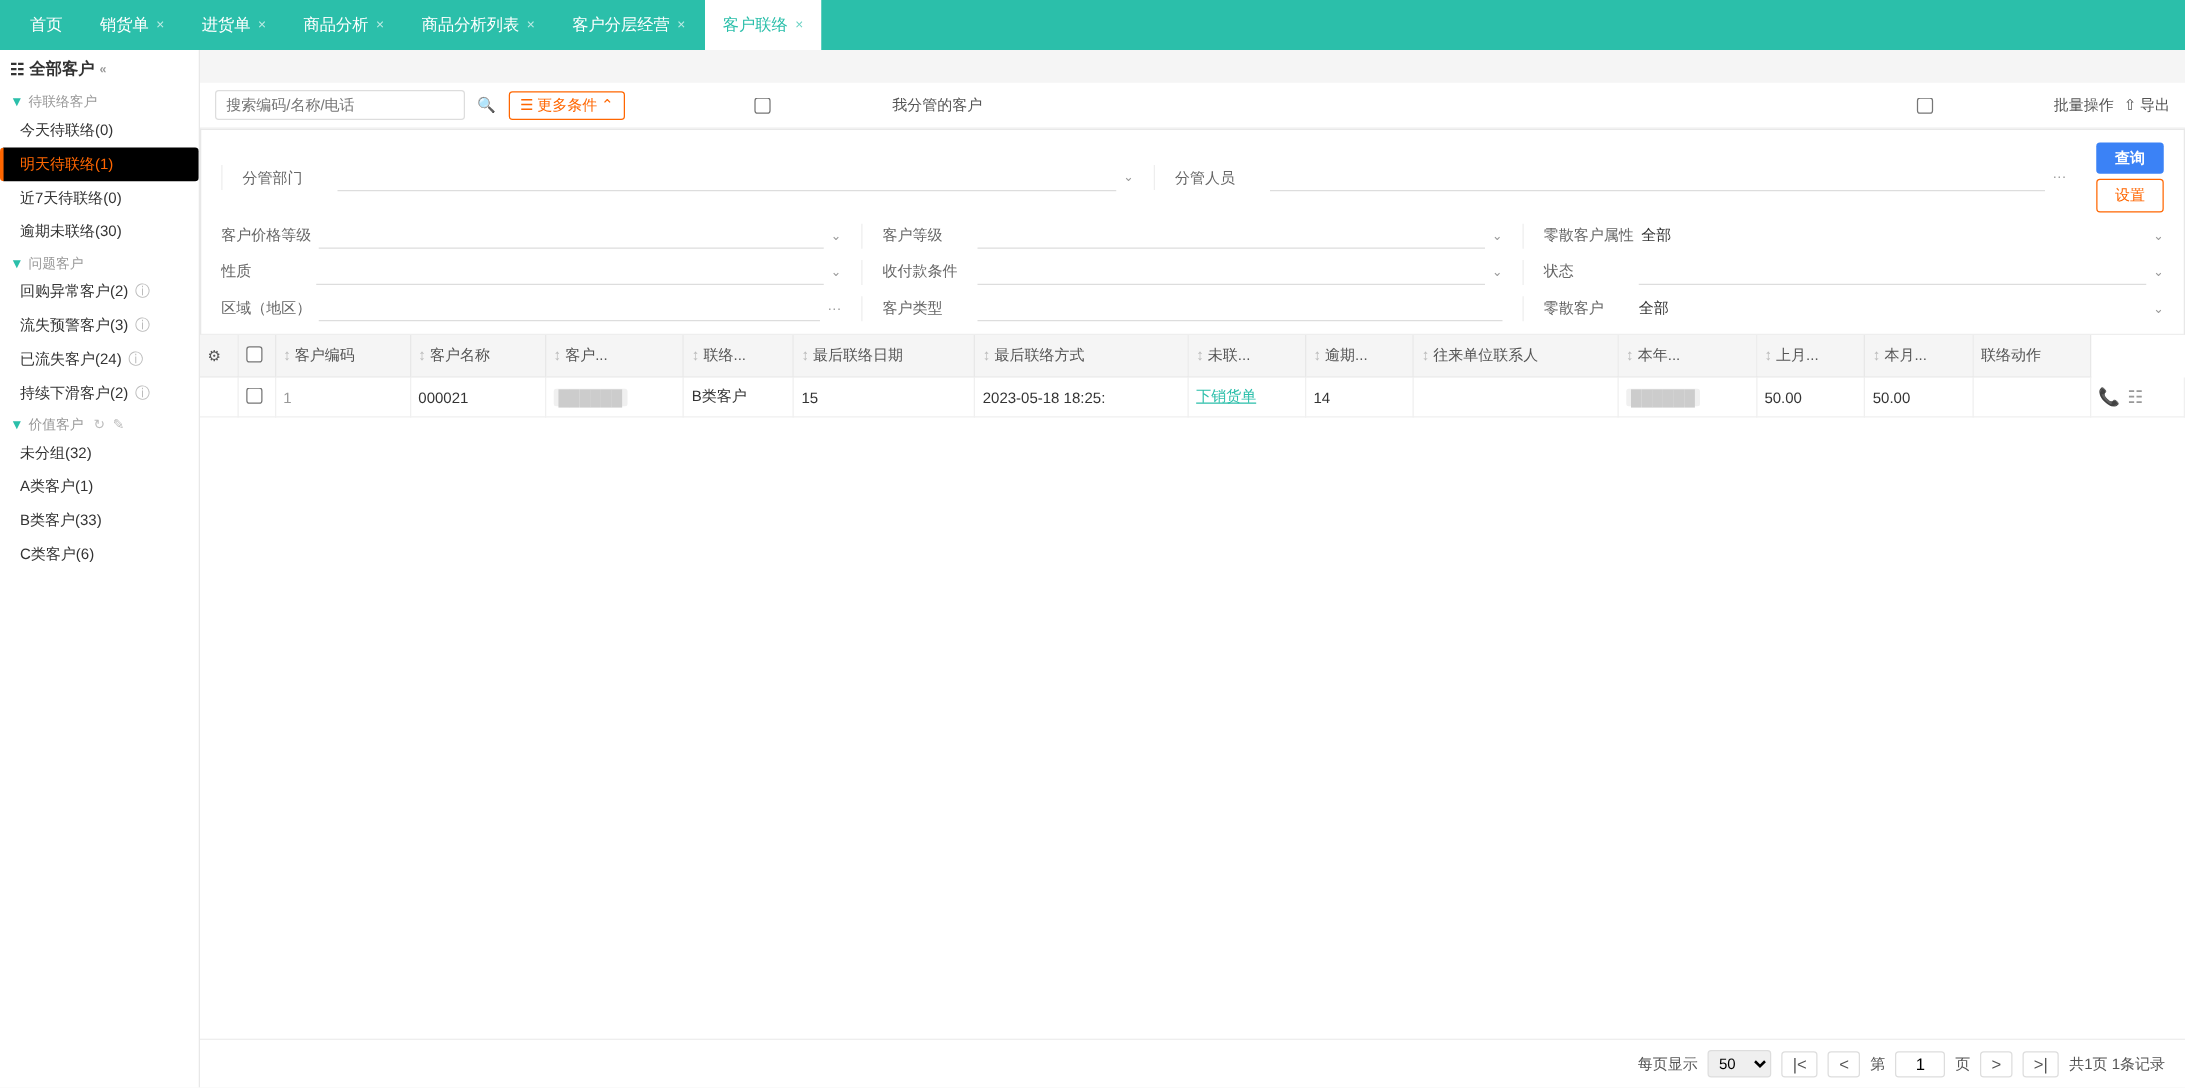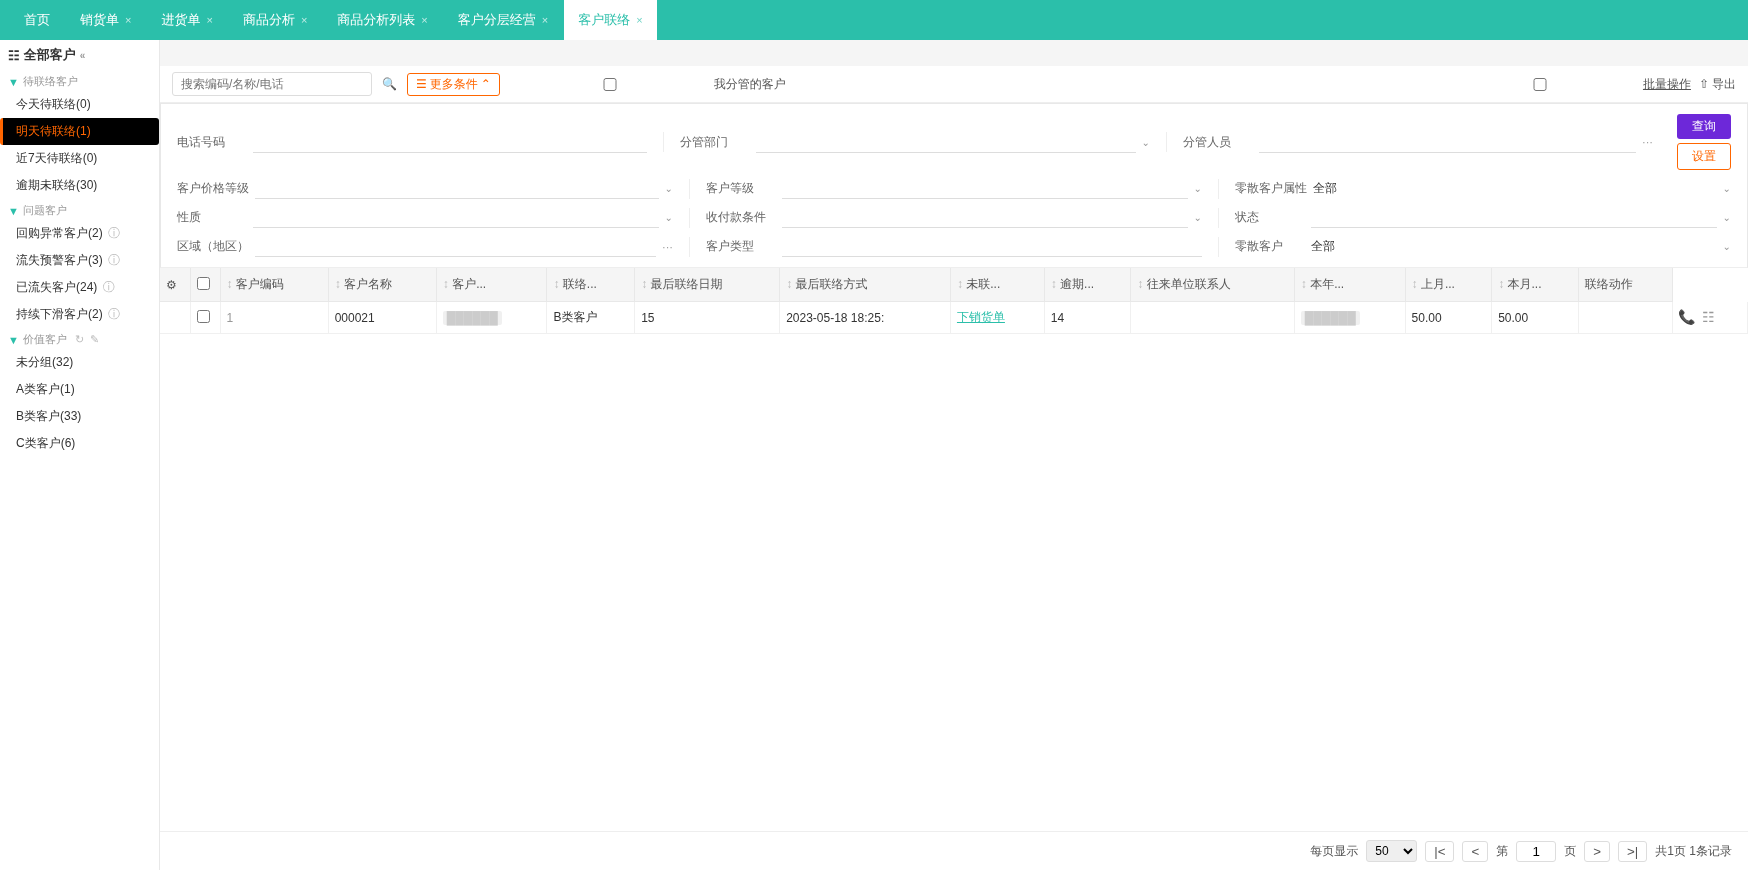--- a/index.html
+++ b/index.html
@@ -29,37 +29,37 @@
     
     .content { flex: 1; display: flex; flex-direction: column; overflow: hidden; margin-top: 26px; }
 
     
     .filter-bar { background: #fff; padding: 6px 12px; border-bottom: 1px solid #eee; display: flex; align-items: center; gap: 10px; }
     .filter-bar input { border: 1px solid #ddd; border-radius: 3px; padding: 4px 8px; font-size: 12px; width: 200px; outline: none; }
     .filter-search-btn { color: #2bbfaa; cursor: pointer; }
     .more-filter { color: #f60; cursor: pointer; display: flex; align-items: center; gap: 3px; border: 1px solid #f60; border-radius: 3px; padding: 2px 8px; }
     .my-customers { display: flex; align-items: center; gap: 4px; cursor: pointer; color: #555; justify-content: flex-end; }
     .filter-right { margin-left: auto; display: flex; gap: 8px; align-items: center; }
-    .batch-op { color: #555; display: flex; align-items: center; gap: 3px; cursor: pointer; text-decoration: underline; }
+    .batch-op { color: #555; display: flex; align-items: center; gap: 3px; cursor: pointer; }
     .export-btn { color: #555; display: flex; align-items: center; gap: 3px; cursor: pointer; }
 
     
     .adv-filter { background: #fff; border: 1px solid #e8e8e8; margin: 0; padding: 10px 16px; border-bottom: 1px solid #eee; }
     .adv-filter-row { display: flex; align-items: center; gap: 16px; margin-bottom: 8px; }
     .adv-filter-row:last-child { margin-bottom: 0; justify-content: flex-end; }
     .filter-field { display: flex; align-items: center; gap: 6px; flex: 1; min-width: 0; }
     .filter-field label { color: #666; white-space: nowrap; font-size: 12px; min-width: 70px; }
     .filter-field input, .filter-field select { flex: 1; border: none; border-bottom: 1px solid #ddd; padding: 3px 4px; font-size: 12px; outline: none; background: transparent; }
     .filter-field .dropdown-arrow { color: #999; font-size: 10px; cursor: pointer; }
     .filter-field .more-btn { color: #999; font-size: 11px; cursor: pointer; }
     .filter-divider { width: 1px; height: 20px; background: #eee; }
 
     
     .adv-filter-actions { display: flex; flex-direction: column; gap: 4px; margin-left: 8px; }
-    .query-btn { background: #6d28d9; color: #fff; border: none; border-radius: 3px; padding: 4px 14px; cursor: pointer; font-size: 12px; }
+    .query-btn { background: #3b82f6; color: #fff; border: none; border-radius: 3px; padding: 4px 14px; cursor: pointer; font-size: 12px; font-weight: bold; }
     .reset-btn { background: #fff; color: #f60; border: 1px solid #f60; border-radius: 3px; padding: 4px 14px; cursor: pointer; font-size: 12px; }
 
     
     .table-area { flex: 1; overflow: auto; background: #fff; margin: 0; padding: 0; }
     table { width: 100%; border-collapse: collapse; font-size: 12px; }
     thead tr { background: #f5f5f5; }
     th { padding: 8px 6px; text-align: left; color: #555; font-weight: normal; border-bottom: 1px solid #e8e8e8; border-right: 1px solid #e8e8e8; white-space: nowrap; position: relative; }
     td { padding: 7px 6px; border-bottom: 1px solid #f0f0f0; border-right: 1px solid #f0f0f0; color: #333; white-space: nowrap; }
     .link-text { color: #2bbfaa; cursor: pointer; text-decoration: underline; }
     .blurred { color: #ccc; background: #f0f0f0; border-radius: 2px; padding: 0 4px; }
@@ -196,24 +196,20 @@
         <div class="export-btn">
           <span>⇧</span>
           <span>导出</span>
         </div>
       </div>
     </div>
 
     <div class="adv-filter">
 
       <div class="adv-filter-row">
-        <div class="filter-field">
-          <label>电话号码</label>
-          <input type="text" style="">
-        </div>
         <div class="filter-divider"></div>
         <div class="filter-field">
           <label>分管部门</label>
           <input type="text" style="">
           <span class="dropdown-arrow">⌄</span>
         </div>
         <div class="filter-divider"></div>
         <div class="filter-field">
           <label>分管人员</label>
           <input type="text" style="">

